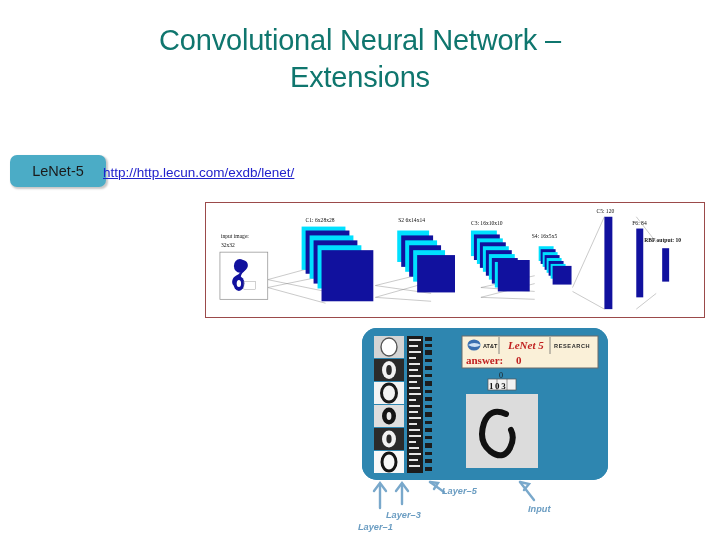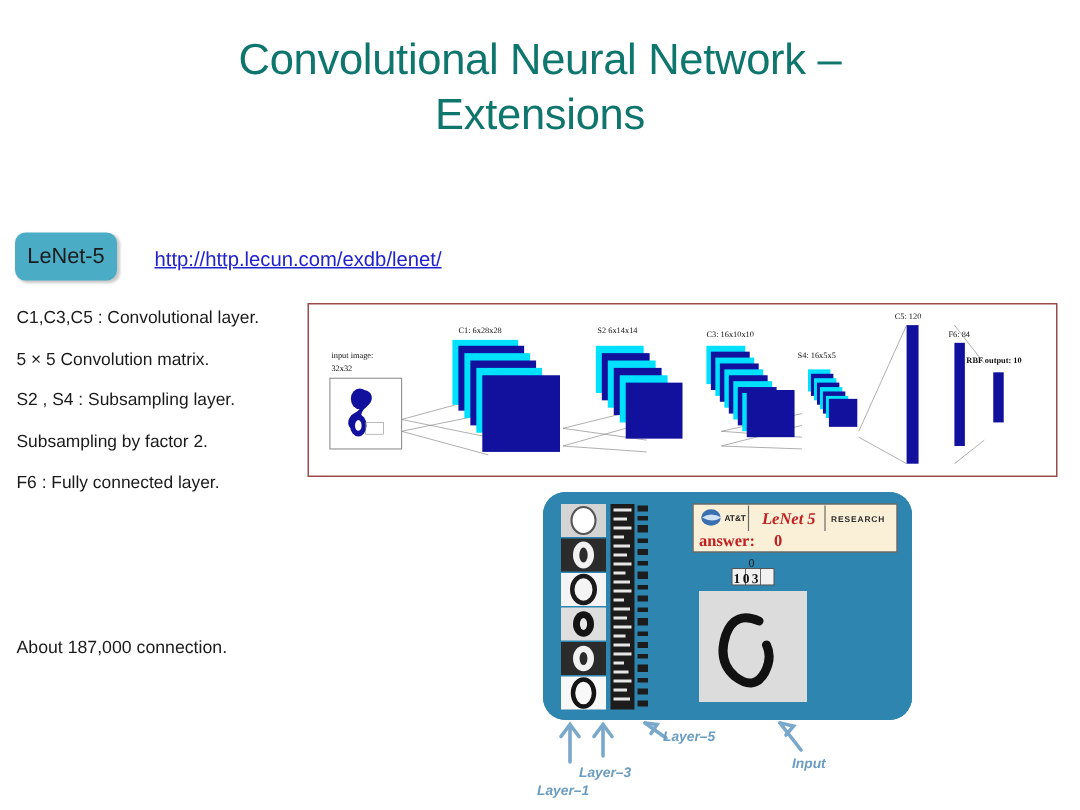--- a/index.html
+++ b/index.html
@@ -12,21 +12,21 @@
 
   
   #title{
     position:absolute;left:40px;top:22px;width:640px;
     text-align:center;font-size:29px;line-height:1.28;
     color:#0f766e;font-weight:400;letter-spacing:-0.2px;
   }
 
   
   #lenet-badge{
-    position:absolute;left:10px;top:155px;width:68px;height:32px;
+    position:absolute;left:10px;top:155px;width:96px;height:32px;
     background:#4BACC6;border-radius:7px;
     box-shadow:1.5px 1.5px 2px rgba(0,0,0,.22);
     display:flex;align-items:center;justify-content:center;
     font-size:14.5px;color:#1b1b1b;
   }
   #lenet-link{
     position:absolute;left:103px;top:165px;
     font-size:13.5px;color:#2222cc;text-decoration:underline;
     white-space:nowrap;
   }
@@ -71,30 +71,22 @@
   <div id="title">
     <div>Convolutional Neural Network –</div>
     <div>Extensions</div>
   </div>
 
   <div id="lenet-badge">
     <span>LeNet-5</span>
   </div>
   <a id="lenet-link" href="#">http://http.lecun.com/exdb/lenet/</a>
 
-  <div id="bullets">
-    <div class="b">C1,C3,C5 : Convolutional layer.</div>
-    <div class="b">5 × 5 Convolution matrix.</div>
-    <div class="b">S2 , S4 : Subsampling layer.</div>
-    <div class="b">Subsampling by factor 2.</div>
-    <div class="b">F6 : Fully connected layer.</div>
-  </div>
 
   <div id="footnotes">
-    <div class="f">About 187,000 connection.</div>
   </div>
 
   <div id="arch">
     <svg viewBox="0 0 500 116" preserveAspectRatio="none">
       <defs>
         <g id="cyanblk"></g>
       </defs>
 
       <g stroke="#777" stroke-width="0.4" fill="none">
         <path d="M62 78 L120 90 M62 78 L120 62 M62 86 L120 102 M62 86 L120 74"></path>

